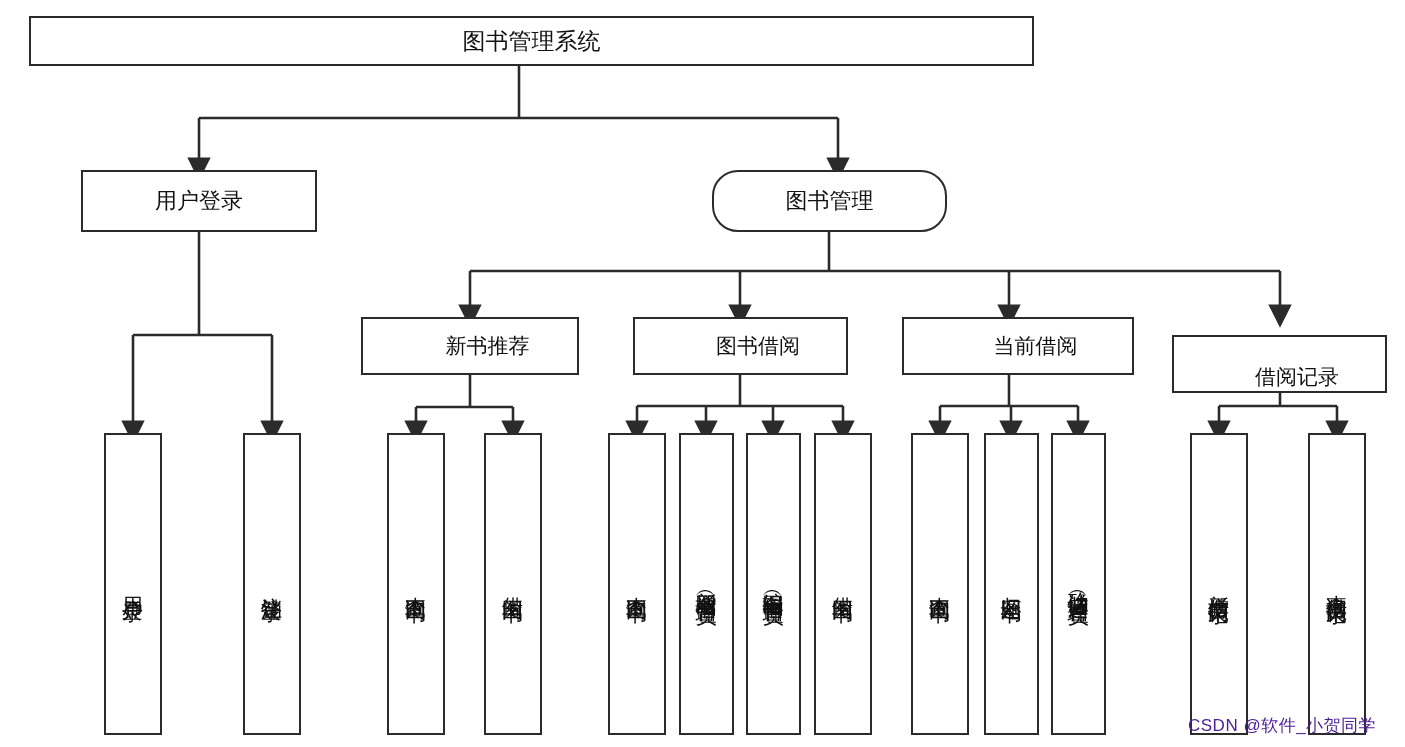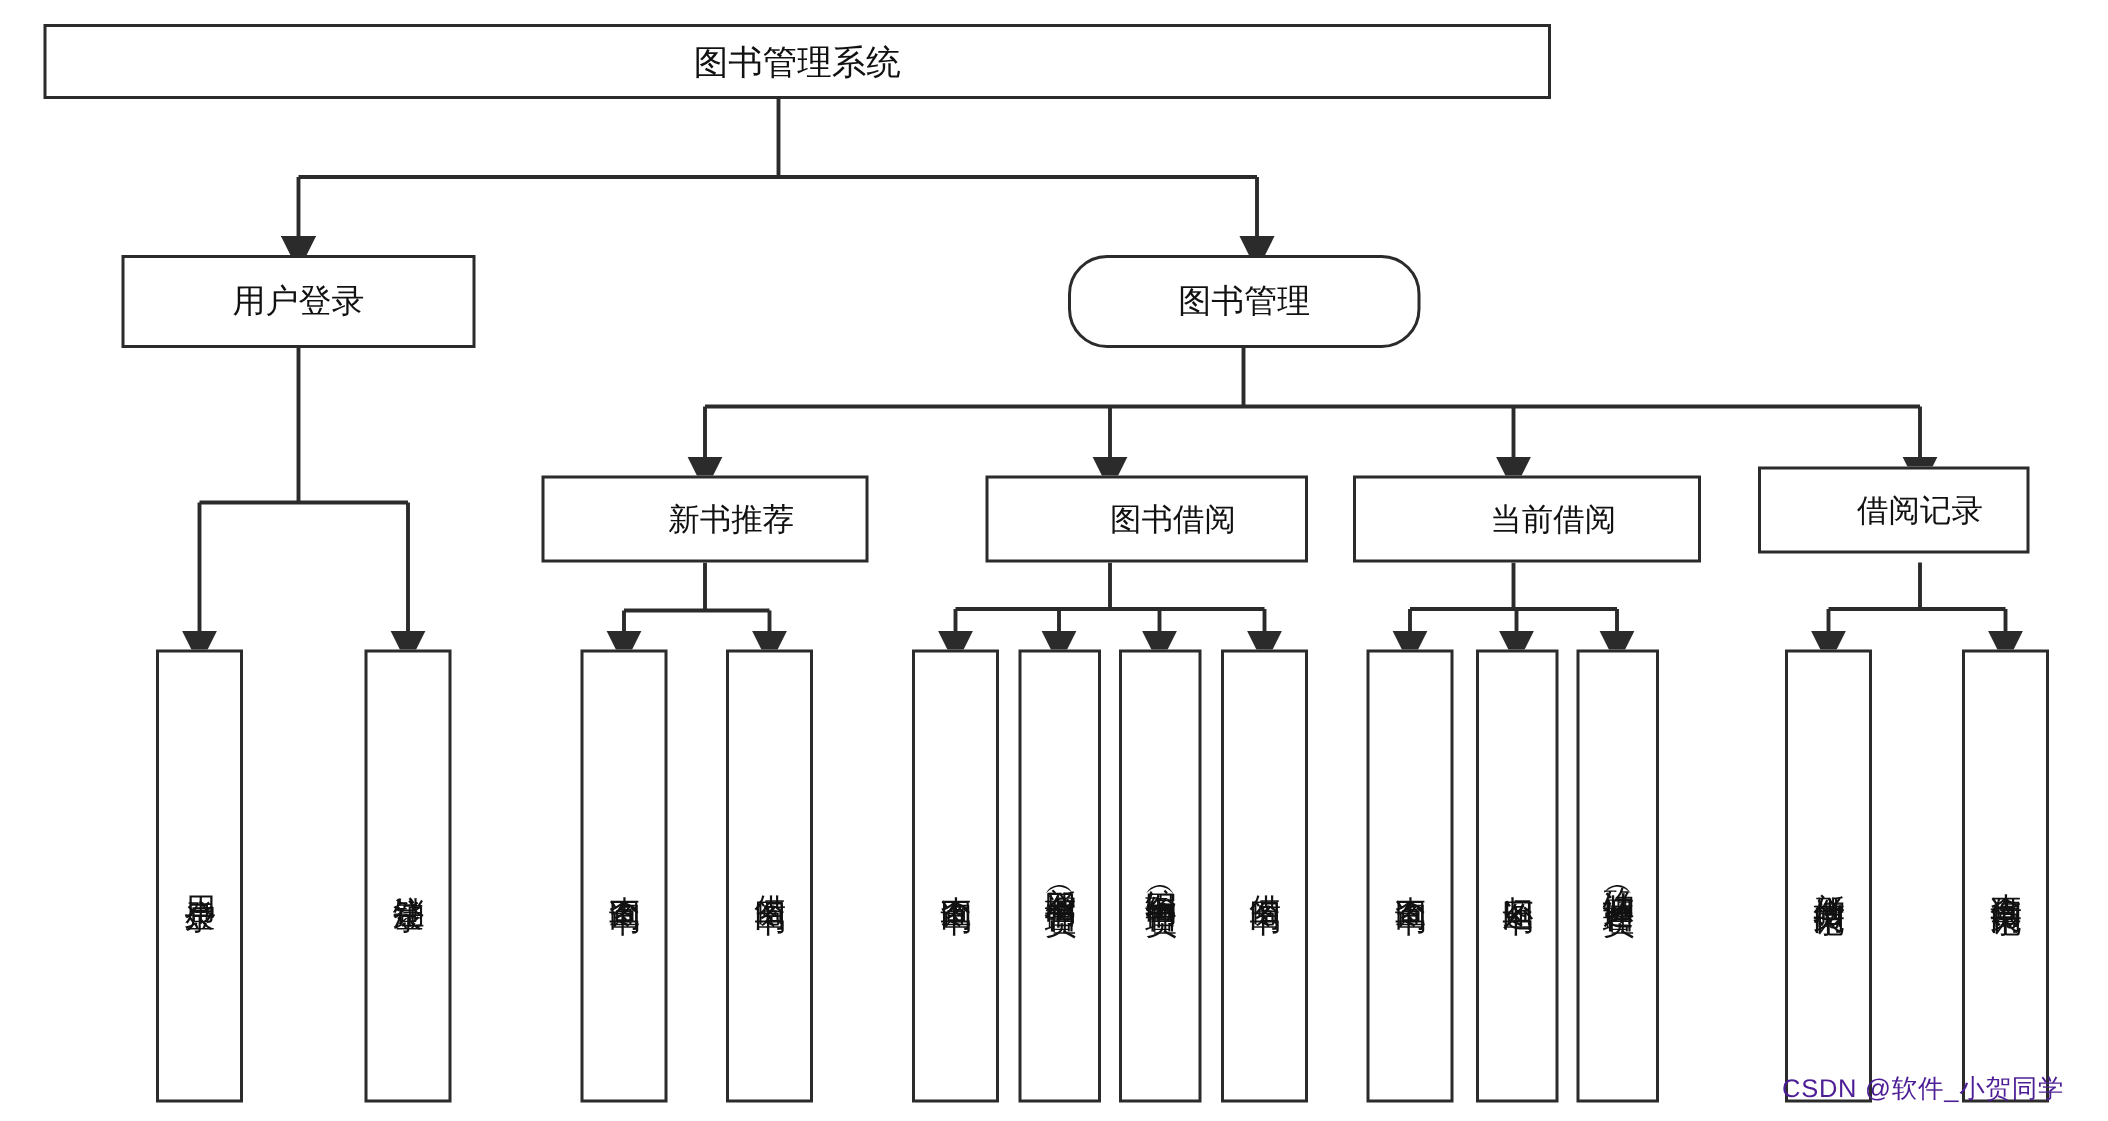--- a/index.html
+++ b/index.html
@@ -133,27 +133,27 @@
   <div class="node level2" style="left:81px; top:170px; width:236px; height:62px;">
     <span>用户登录</span>
   </div>
   <div class="node level2" style="left:712px; top:170px; width:235px; height:62px;border-radius:26px;">
     <span>图书管理</span>
   </div>
 
   <div class="node level3" style="left:361px; top:317px; width:218px; height:58px;">
     <span>新书推荐</span>
   </div>
-  <div class="node level3" style="left:633px; top:317px; width:215px; height:58px;margin-left:24px;">
+  <div class="node level3" style="left:633px; top:317px; width:215px; height:58px;">
     <span>图书借阅</span>
   </div>
   <div class="node level3" style="left:902px; top:317px; width:232px; height:58px;">
     <span>当前借阅</span>
   </div>
-  <div class="node level3" style="left:1172px; top:311px; width:181px; height:58px;">
+  <div class="node level3" style="left:1172px; top:335px; width:215px; height:58px;align-items:flex-end;">
     <span>借阅记录</span>
   </div>
 
   <div class="node leaf" style="left:104px; top:433px; width:58px; height:302px;">
     <span class="vtext">用户登录</span>
   </div>
   <div class="node leaf" style="left:243px; top:433px; width:58px; height:302px;">
     <span class="vtext">注销登录</span>
   </div>
   <div class="node leaf" style="left:387px; top:433px; width:58px; height:302px;">

